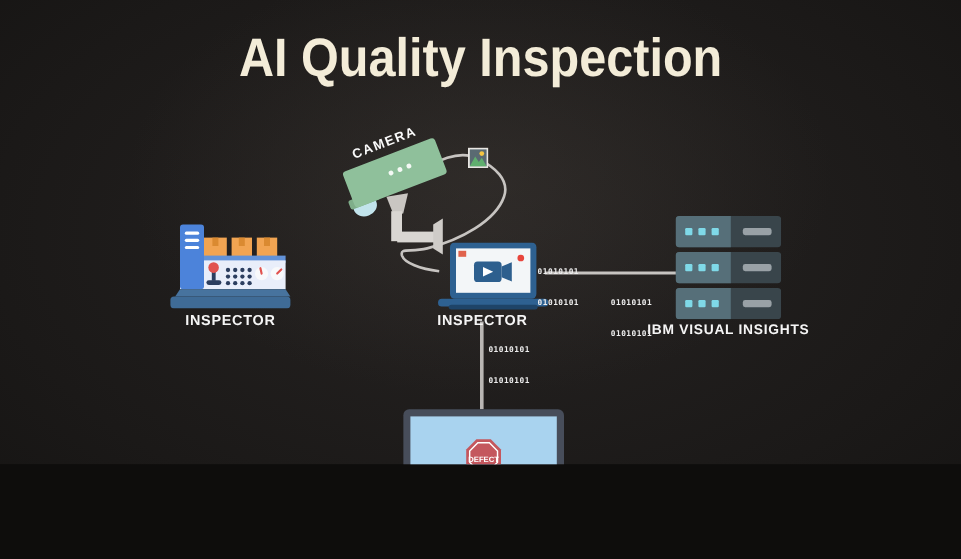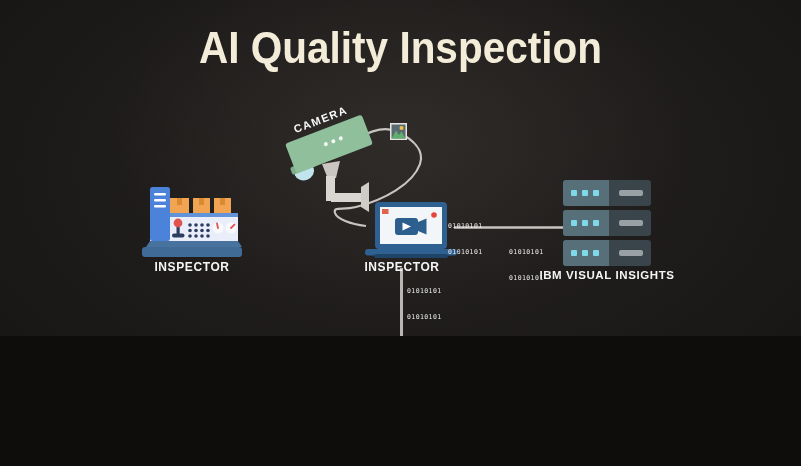--- a/index.html
+++ b/index.html
@@ -1,17 +1,17 @@
 <!DOCTYPE html>
 <html><head>
 <meta charset="utf-8">
 <style>
   html,body{margin:0;padding:0;background:#0e0d0c;}
   .stage{
-    position:relative;width:801px;height:336px;overflow:hidden;
+    position:relative;width:801px;height:387px;overflow:hidden;
     font-family:"Liberation Sans",sans-serif;
     background:
       radial-gradient(ellipse 420px 260px at 50% 38%, rgba(72,66,60,.30), transparent 70%),
       radial-gradient(ellipse 700px 420px at 50% 50%, #262322 0%, #1b1918 58%, #121110 100%);
   }
   .title{
     position:absolute;top:22px;left:0;width:801px;text-align:center;
     font-size:45px;font-weight:bold;color:#f3ecd8;letter-spacing:0px;
     transform:scaleX(.9);
   }
@@ -19,21 +19,21 @@
     position:absolute;color:#f5f5f5;font-weight:bold;font-size:12px;
     letter-spacing:.6px;text-align:center;
   }
   .camera-label{
     position:absolute;left:292px;top:124px;color:#fafafa;font-weight:bold;
     font-size:11px;letter-spacing:1.4px;transform:rotate(-21deg);
     transform-origin:0 0;
   }
   .bits{
     position:absolute;color:#ededed;font-family:"DejaVu Sans Mono",monospace;
-    font-size:6.5px;font-weight:normal;line-height:8.5px;letter-spacing:.4px;
+    font-size:6.5px;font-weight:bold;line-height:8.5px;letter-spacing:.4px;
     white-space:pre;
   }
   svg{position:absolute;display:block;}
   .lines-layer{left:0;top:0;}
 </style>
 </head>
 <body>
 
 <div class="stage">
 

